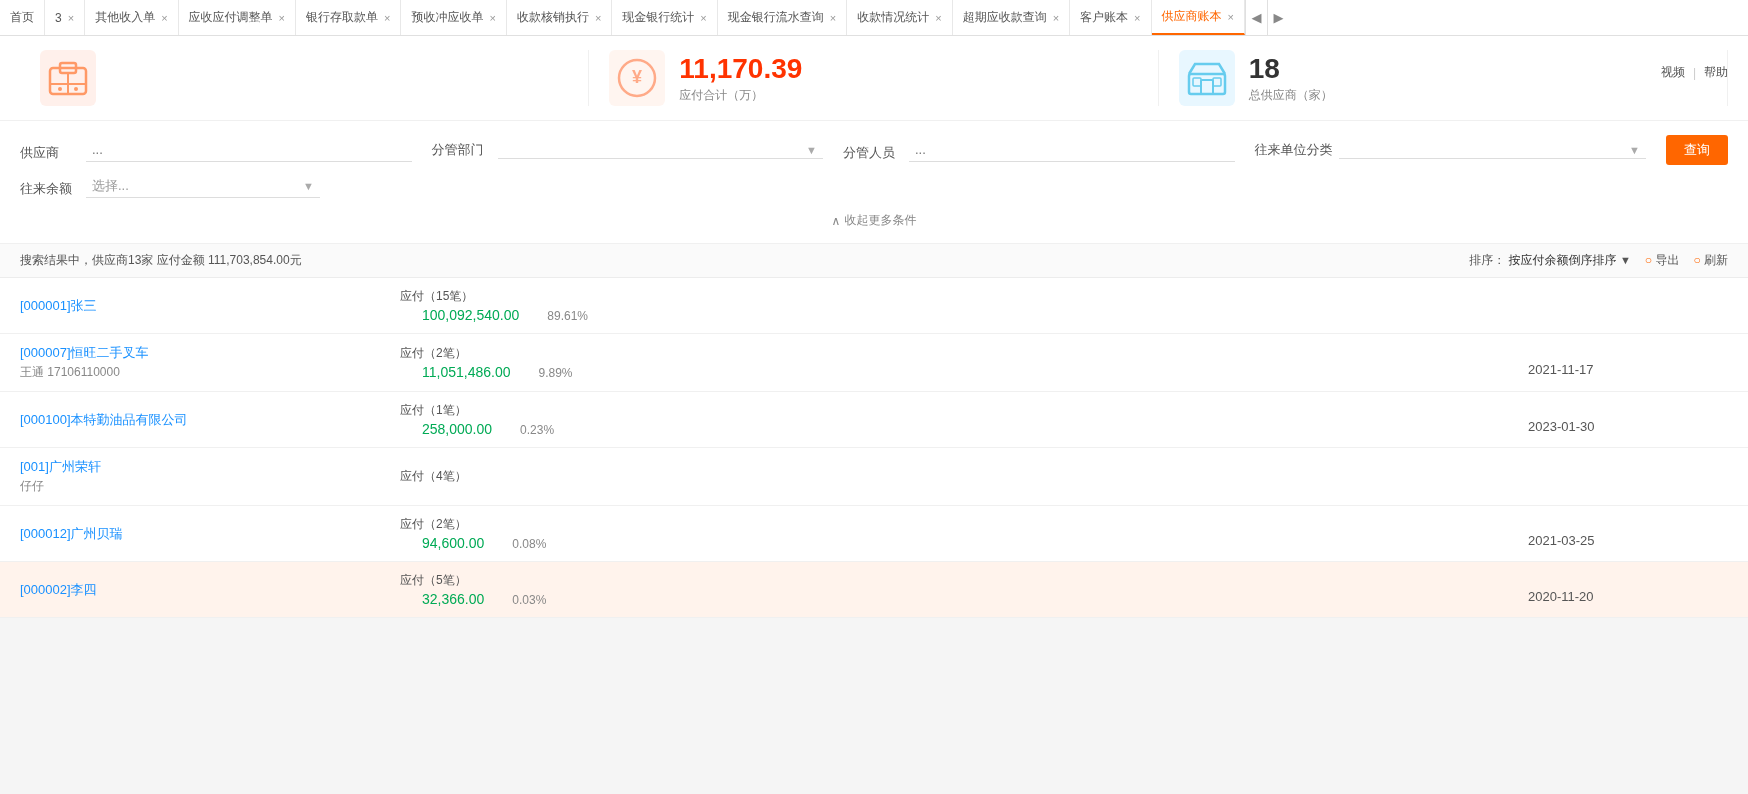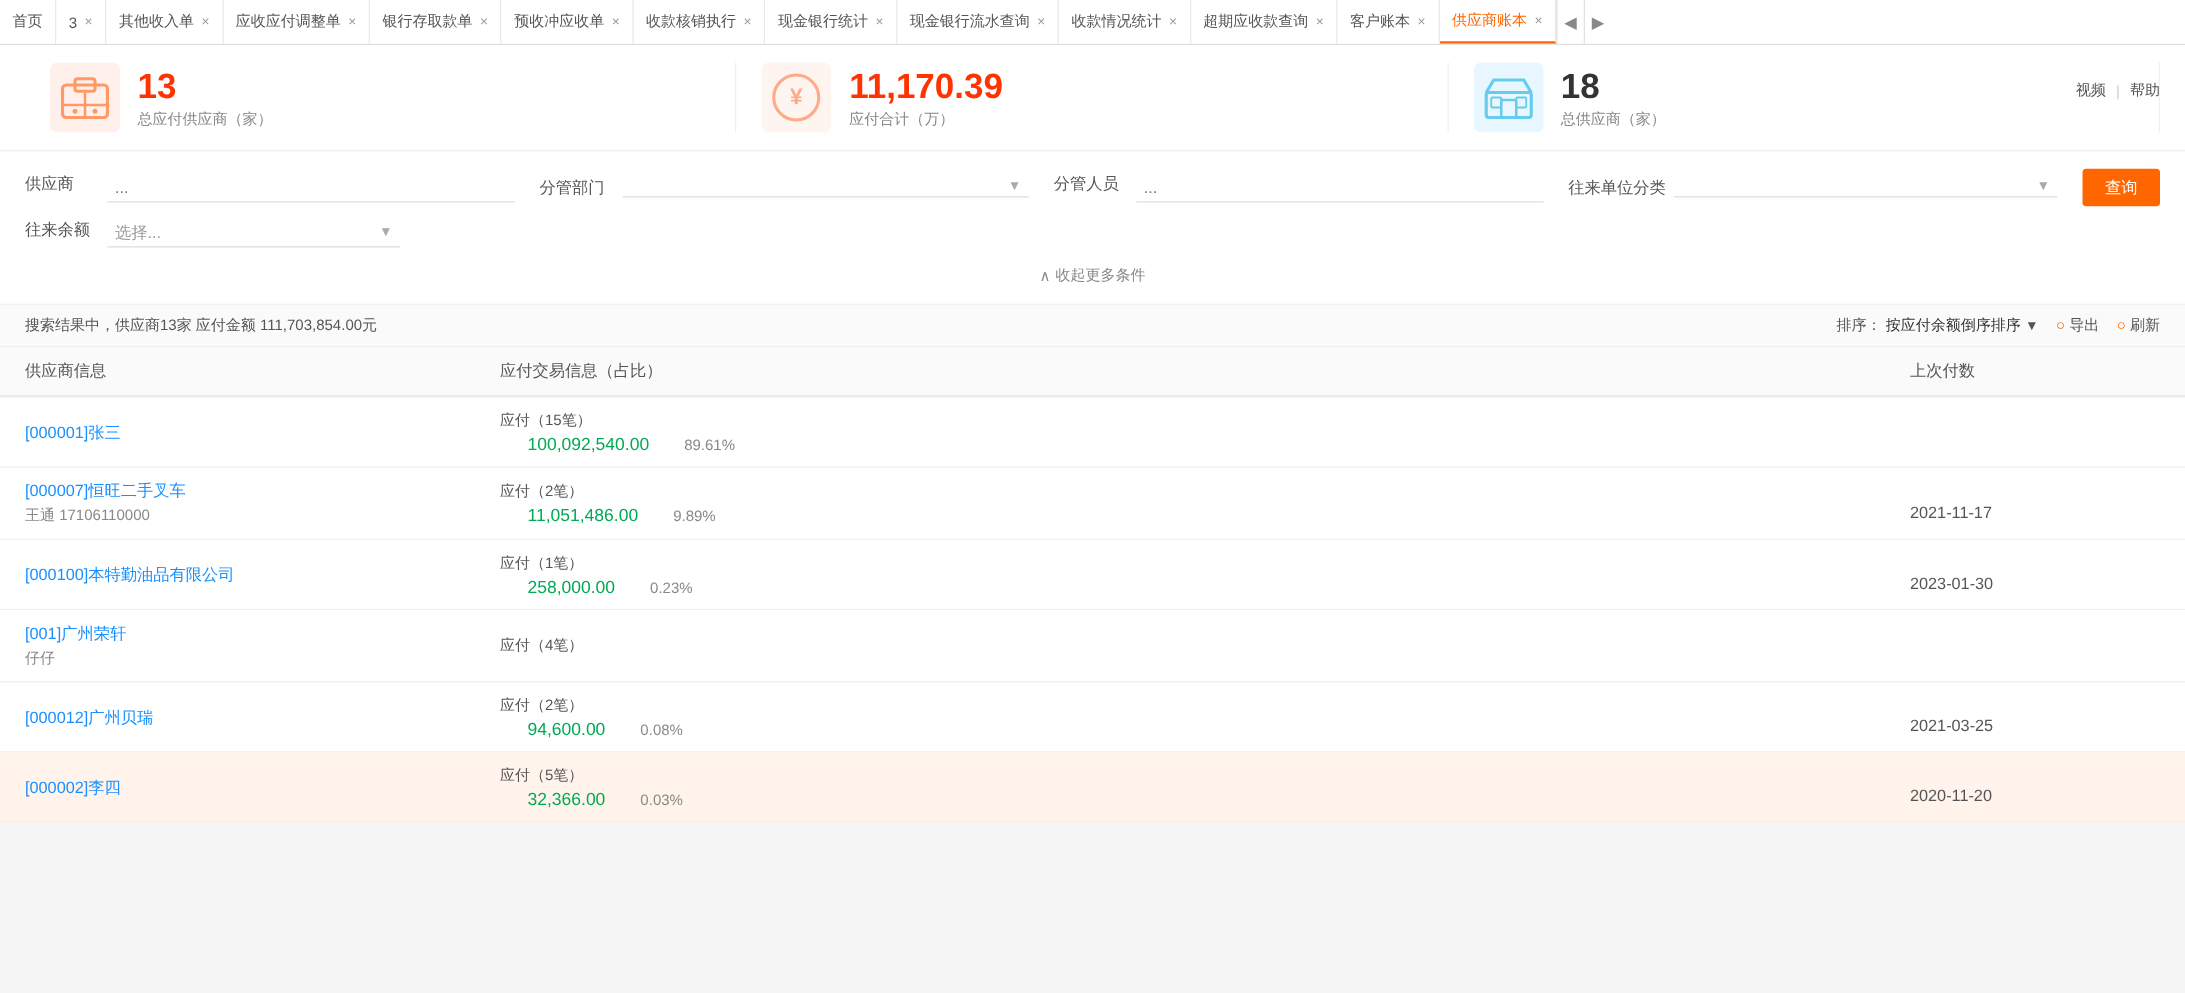--- a/index.html
+++ b/index.html
@@ -103,21 +103,21 @@
       border-bottom: 1px solid #f0f0f0;
     }
     .filter-row {
       display: flex;
       align-items: center;
       margin-bottom: 10px;
       gap: 20px;
     }
     .filter-item {
       display: flex;
-      align-items: flex-start;
+      align-items: flex-end;
       gap: 6px;
       flex: 1;
     }
     .filter-label {
       font-size: 13px;
       color: #555;
       white-space: nowrap;
       min-width: 60px;
     }
     .filter-input {
@@ -323,24 +323,20 @@
     <div class="summary-icon icon-supplier">
       <svg viewBox="0 0 56 56" fill="none">
         <rect width="56" height="56" rx="6" fill="#fff0eb"></rect>
         <rect x="10" y="18" width="36" height="26" rx="3" fill="none" stroke="#ff9966" stroke-width="2.5"></rect>
         <rect x="20" y="13" width="16" height="10" rx="2" fill="none" stroke="#ff9966" stroke-width="2.5"></rect>
         <line x1="28" y1="24" x2="28" y2="44" stroke="#ff9966" stroke-width="2"></line>
         <line x1="10" y1="34" x2="46" y2="34" stroke="#ff9966" stroke-width="2"></line>
         <circle cx="20" cy="39" r="2" fill="#ff9966"></circle>
         <circle cx="36" cy="39" r="2" fill="#ff9966"></circle>
       </svg>
-    </div>
-    <div class="summary-content">
-      <div class="summary-number">13</div>
-      <div class="summary-label">总应付供应商（家）</div>
     </div>
   </div>
 
   <div class="summary-item">
     <div class="summary-icon icon-money">
       <svg viewBox="0 0 56 56" fill="none">
         <rect width="56" height="56" rx="6" fill="#fff5f0"></rect>
         <circle cx="28" cy="28" r="18" fill="none" stroke="#ffaa88" stroke-width="2.5"></circle>
         <text x="28" y="33" text-anchor="middle" font-size="18" fill="#ffaa88" font-weight="bold">¥</text>
       </svg>
@@ -430,25 +426,20 @@
       <span>导出</span>
     </span>
     <span>
       <span style="color:#ff6600;">○</span>
       <span>刷新</span>
     </span>
   </div>
 </div>
 
 <div class="data-table">
-  <div class="table-header">
-    <div class="col-supplier">供应商信息</div>
-    <div class="col-transaction">应付交易信息（占比）</div>
-    <div class="col-lastpay">上次付数</div>
-  </div>
 
   <div class="table-row">
     <div class="col-supplier">
       <a class="supplier-name" href="#">[000001]张三</a>
     </div>
     <div class="col-transaction">
       <div class="transaction-label">应付（15笔）</div>
       <div class="transaction-row">
         <span class="transaction-amount">100,092,540.00</span>
         <span class="transaction-percent">89.61%</span>

